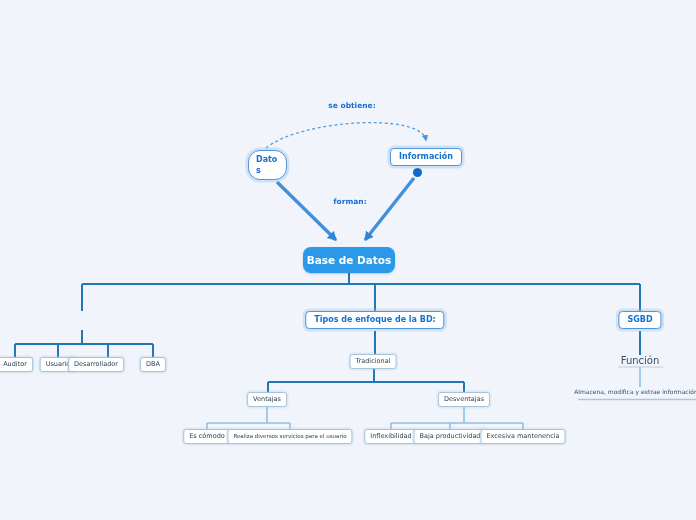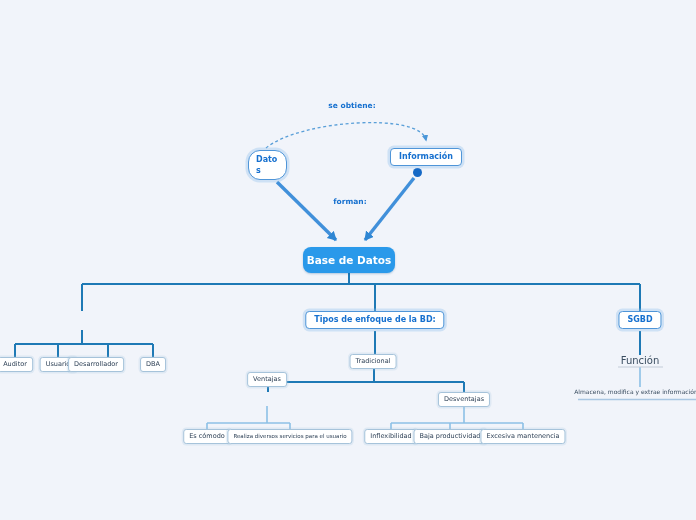--- a/index.html
+++ b/index.html
@@ -123,21 +123,21 @@
 
   <div class="title-node" style="left:375px;top:311px;">Tipos de enfoque de la BD:</div>
   <div class="title-node" style="left:640px;top:311px;">SGBD</div>
 
   <div class="leaf-node" style="left:15px;top:357px;">Auditor</div>
   <div class="leaf-node" style="left:58px;top:357px;">Usuario</div>
   <div class="leaf-node" style="left:96px;top:357px;">Desarrollador</div>
   <div class="leaf-node" style="left:153px;top:357px;">DBA</div>
 
   <div class="leaf-node" style="left:373px;top:354px;">Tradicional</div>
-  <div class="leaf-node" style="left:267px;top:372px;">Ventajas</div>
+  <div class="leaf-node" style="left:267px;top:392px;">Ventajas</div>
   <div class="leaf-node" style="left:464px;top:392px;">Desventajas</div>
 
   <div class="leaf-node" style="left:207px;top:429px;">Es cómodo</div>
   <div class="leaf-node wide" style="left:290px;top:429px;">Realiza diversos servicios para el usuario</div>
 
   <div class="leaf-node" style="left:391px;top:429px;">Inflexibilidad</div>
   <div class="leaf-node" style="left:450px;top:429px;">Baja productividad</div>
   <div class="leaf-node" style="left:523px;top:429px;">Excesiva mantenencia</div>
 
   <div class="plain-text" style="left:640px;top:356px;">Función</div>

